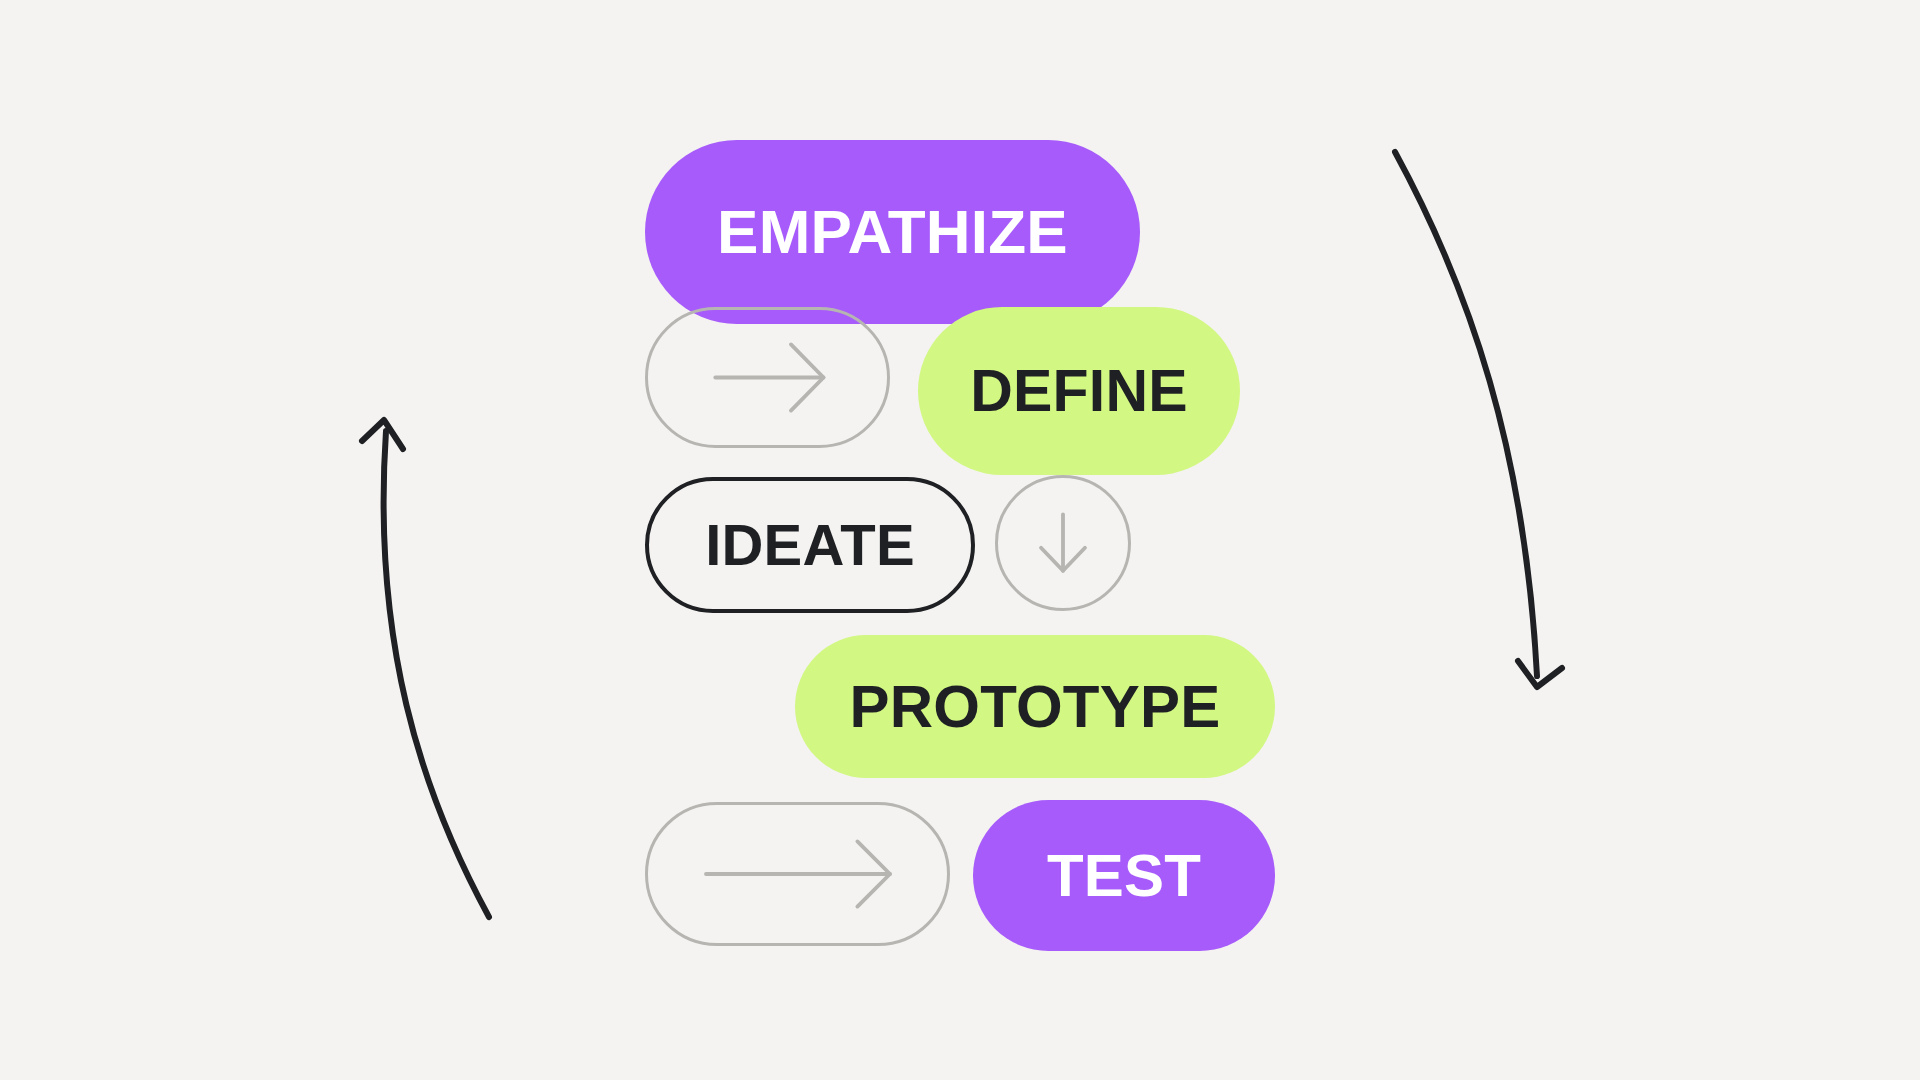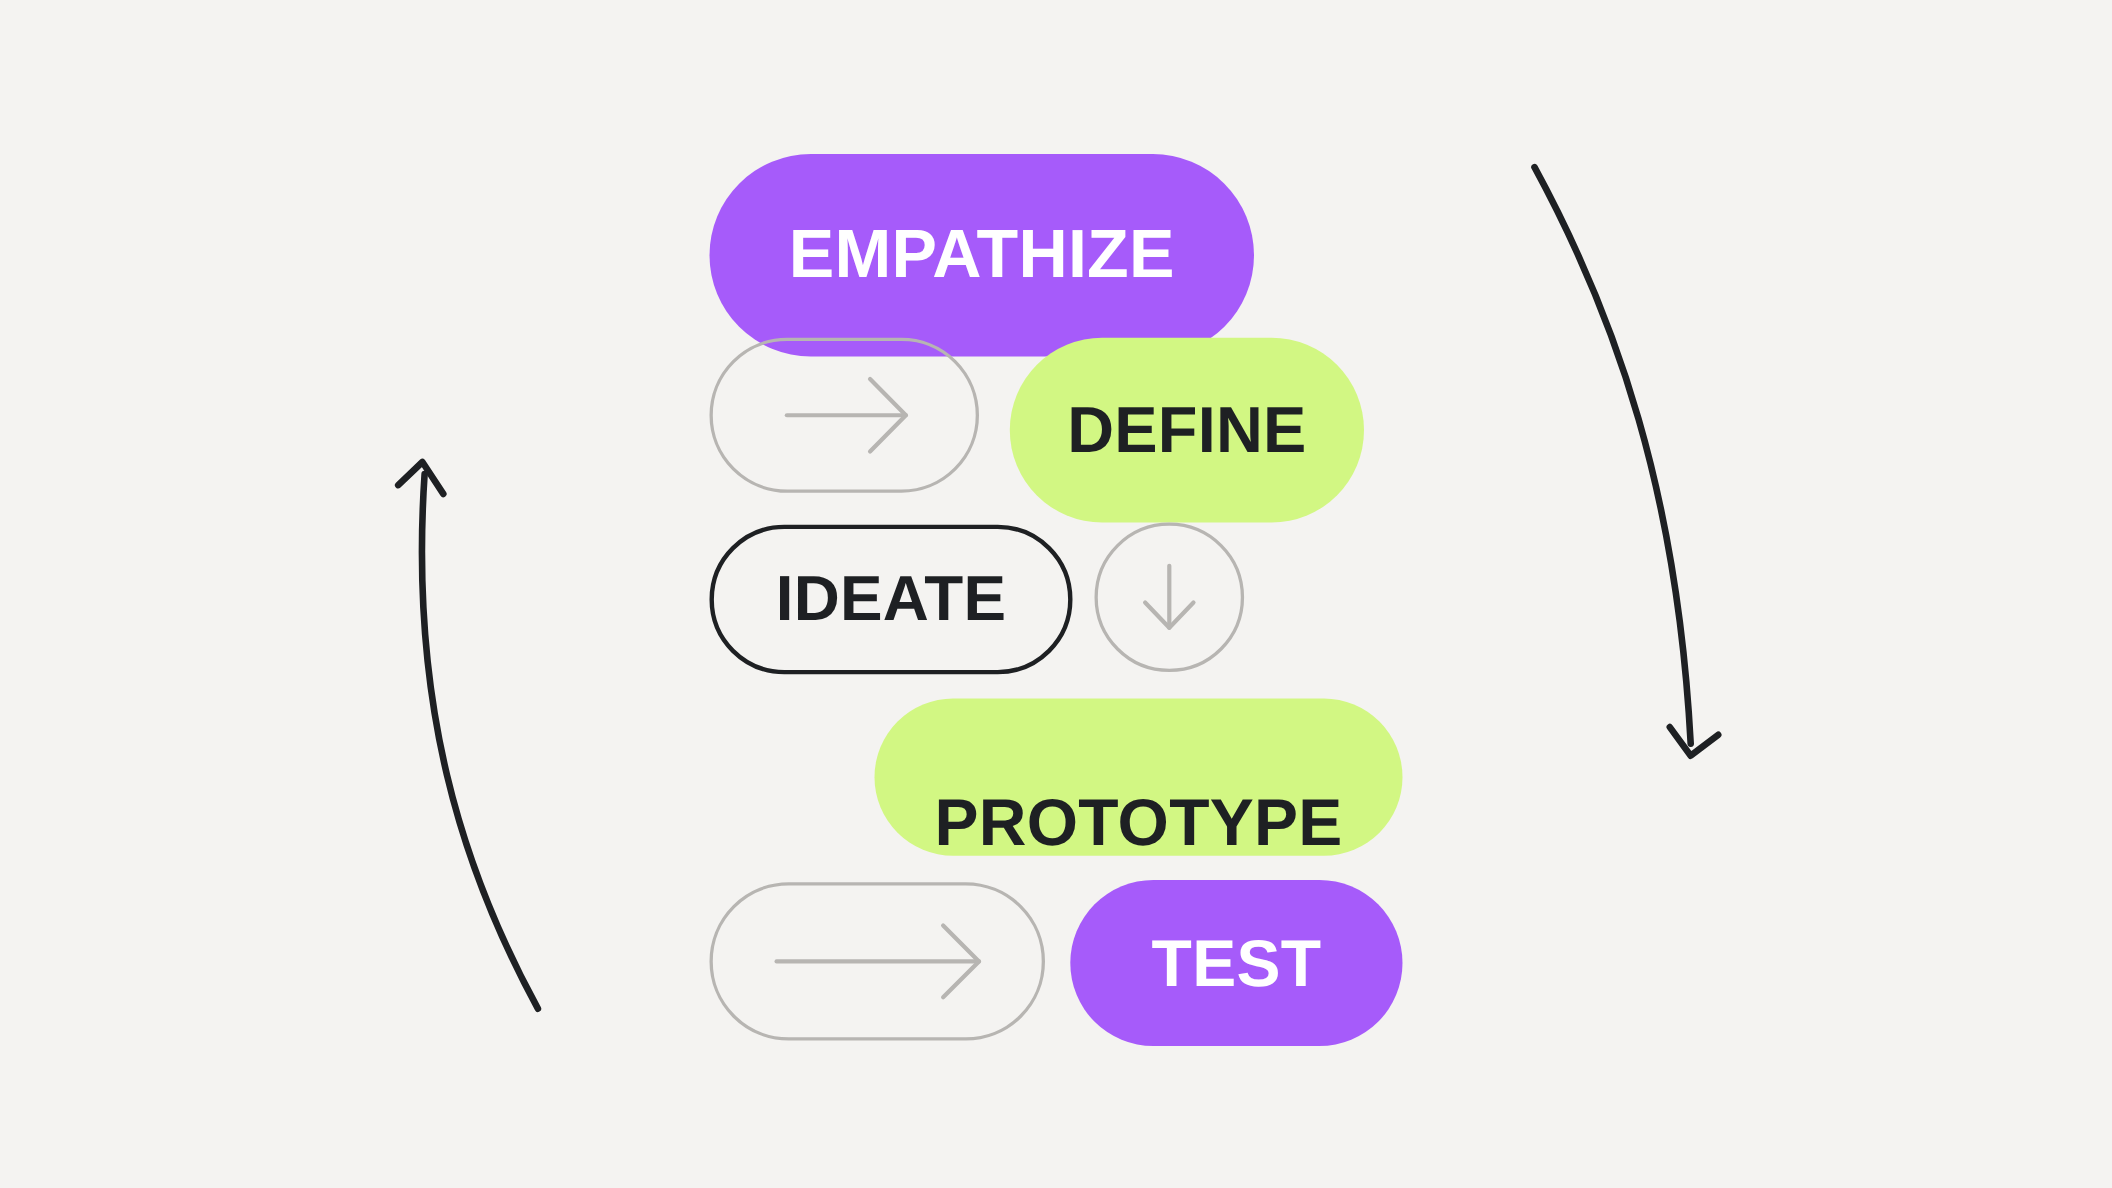--- a/index.html
+++ b/index.html
@@ -78,21 +78,20 @@
     font-size: 58px;
   }
 
   
   #stage-prototype {
     left: 795px;
     top: 635px;
     width: 480px;
     height: 143px;
     background: #D2F783;
-    align-items: flex-end;
   }
   #stage-prototype .pill-label {
     color: #1E2023;
     font-size: 60px;
   }
 
   
   #stage-test {
     left: 973px;
     top: 800px;

